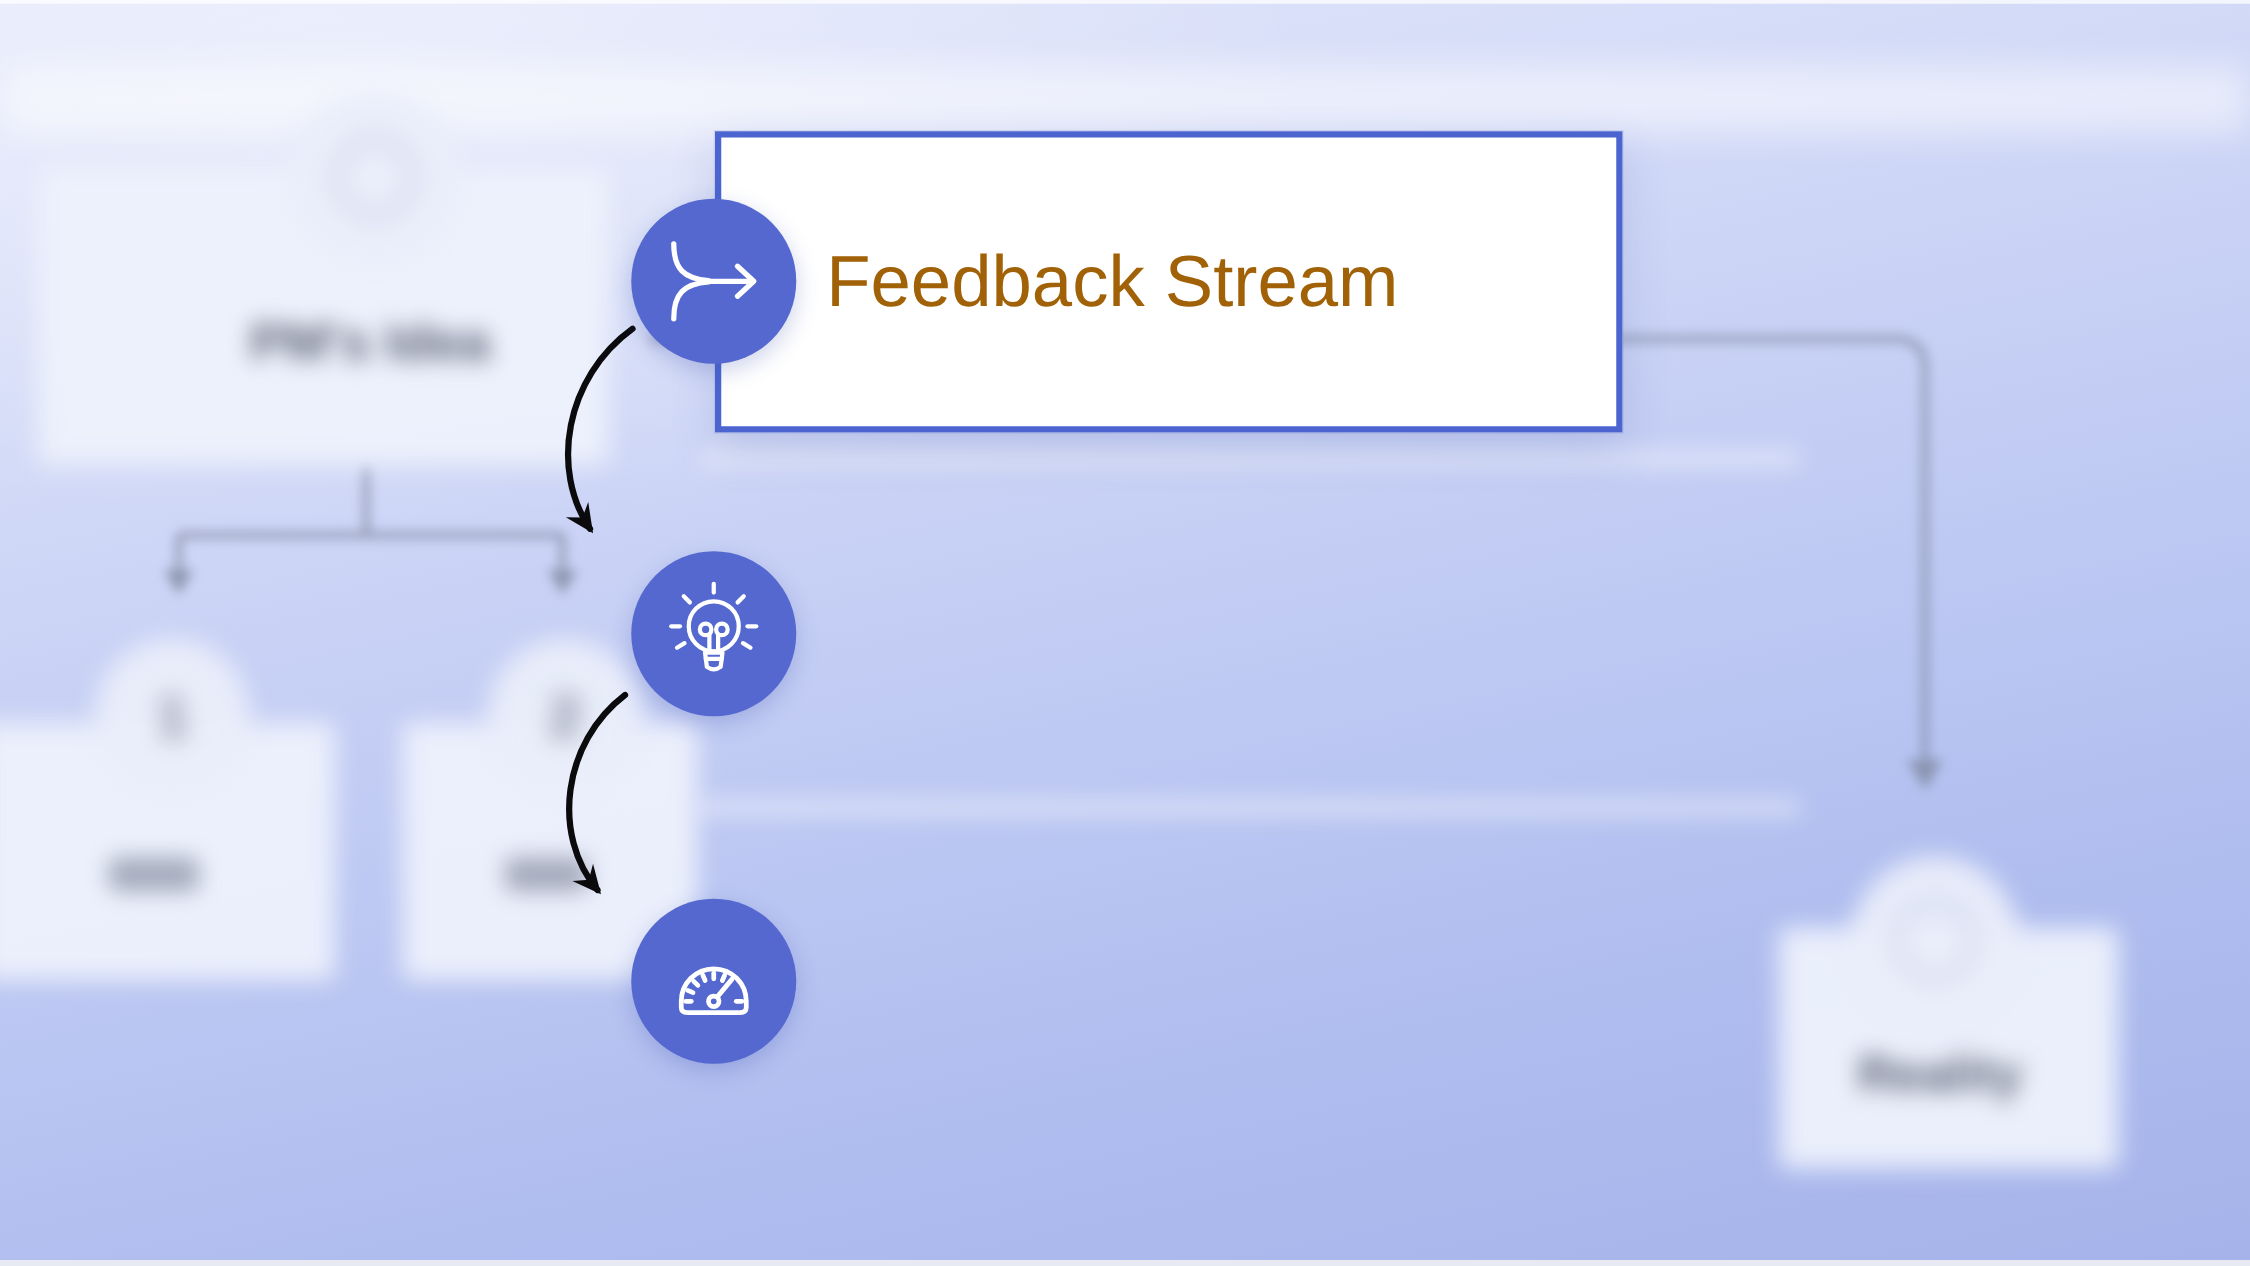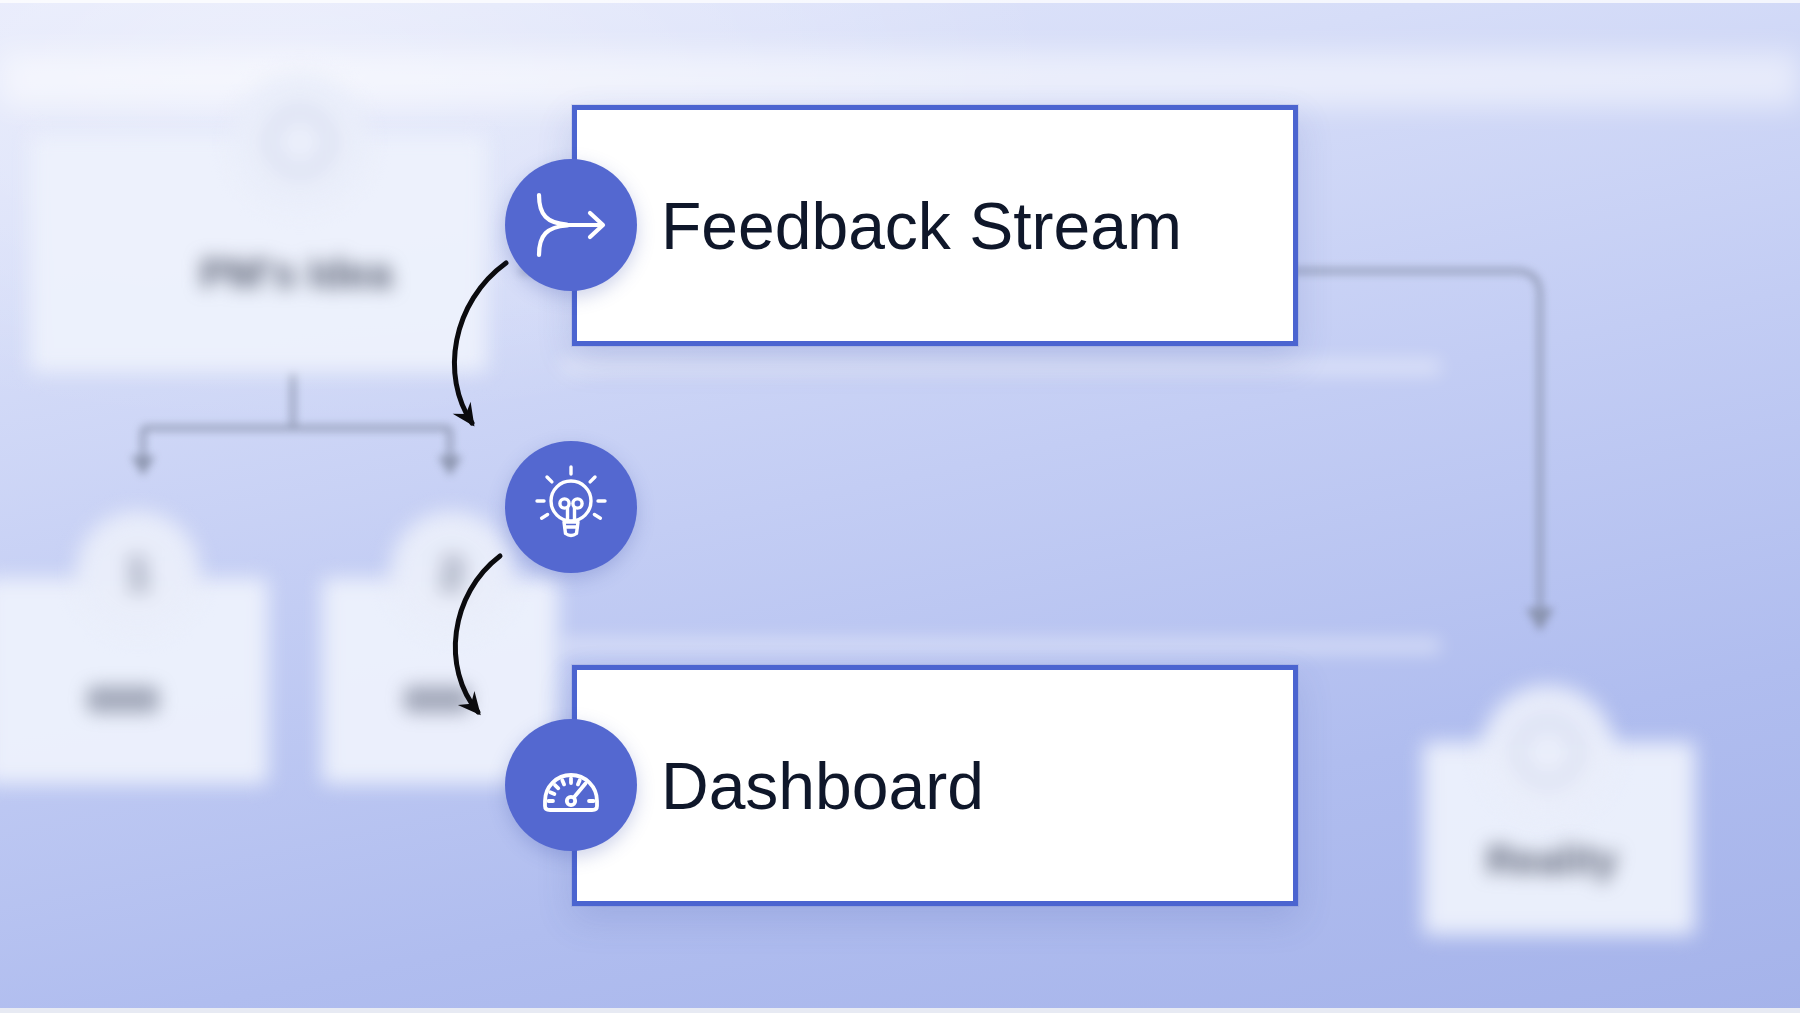--- a/index.html
+++ b/index.html
@@ -21,21 +21,21 @@
   .bg-blob{background:#6a7186;opacity:.55;border-radius:6px;filter:blur(9px);}
   .bg-lines{filter:blur(4.5px);opacity:.8;}
   .soft-band{background:rgba(255,255,255,0.5);filter:blur(14px);}
   .gap-streak{background:rgba(255,255,255,0.45);filter:blur(9px);}
   
   .card{
     background:#ffffff;border:5px solid #4b64d0;box-sizing:border-box;
     display:flex;align-items:center;
     box-shadow:0 0 0 1px rgba(70,90,170,0.12), 0 14px 34px rgba(60,80,160,0.16);
   }
-  .card-title{font-size:66px;color:#0f172a;letter-spacing:0;padding-left:84px;white-space:nowrap;}
+  .card-title{font-size:58px;color:#a16207;letter-spacing:0;padding-left:84px;white-space:nowrap;}
   .icon-circle{
     width:132px;height:132px;border-radius:50%;background:#5468d0;
     display:flex;align-items:center;justify-content:center;
     box-shadow:0 6px 18px rgba(60,80,170,0.25);
   }
   .edge-top{background:rgba(255,255,255,0.75);}
   .edge-bottom{background:#e7eaf3;}
 </style>
 </head>
 <body>
@@ -94,23 +94,20 @@
     </defs>
     <g stroke="#0b0b0e" stroke-width="5" fill="none" stroke-linecap="round">
       <path d="M506 263 C452 302 440 376 472 423" marker-end="url(#ah)"></path>
       <path d="M500 556 C450 594 441 668 478 712" marker-end="url(#ah)"></path>
     </g>
   </svg>
 
   <div class="abs card" style="left:572px;top:105px;width:726px;height:241px;">
     <div class="card-title">Feedback Stream</div>
   </div>
-  <div class="abs card" style="left:572px;top:665px;width:726px;height:241px;">
-    <div class="card-title">Dashboard</div>
-  </div>
 
   <div class="abs icon-circle" style="left:505px;top:159px;">
     <svg width="132" height="132" viewBox="0 0 132 132">
       <g stroke="#ffffff" stroke-width="4.2" fill="none" stroke-linecap="round" stroke-linejoin="round">
         <path d="M34 36 C34 56 42 64 62 65.5"></path>
         <path d="M34 96 C34 76 42 68 62 66.5"></path>
         <path d="M58 66 H97"></path>
         <path d="M85 54 L98 66 L85 78"></path>
       </g>
     </svg>

